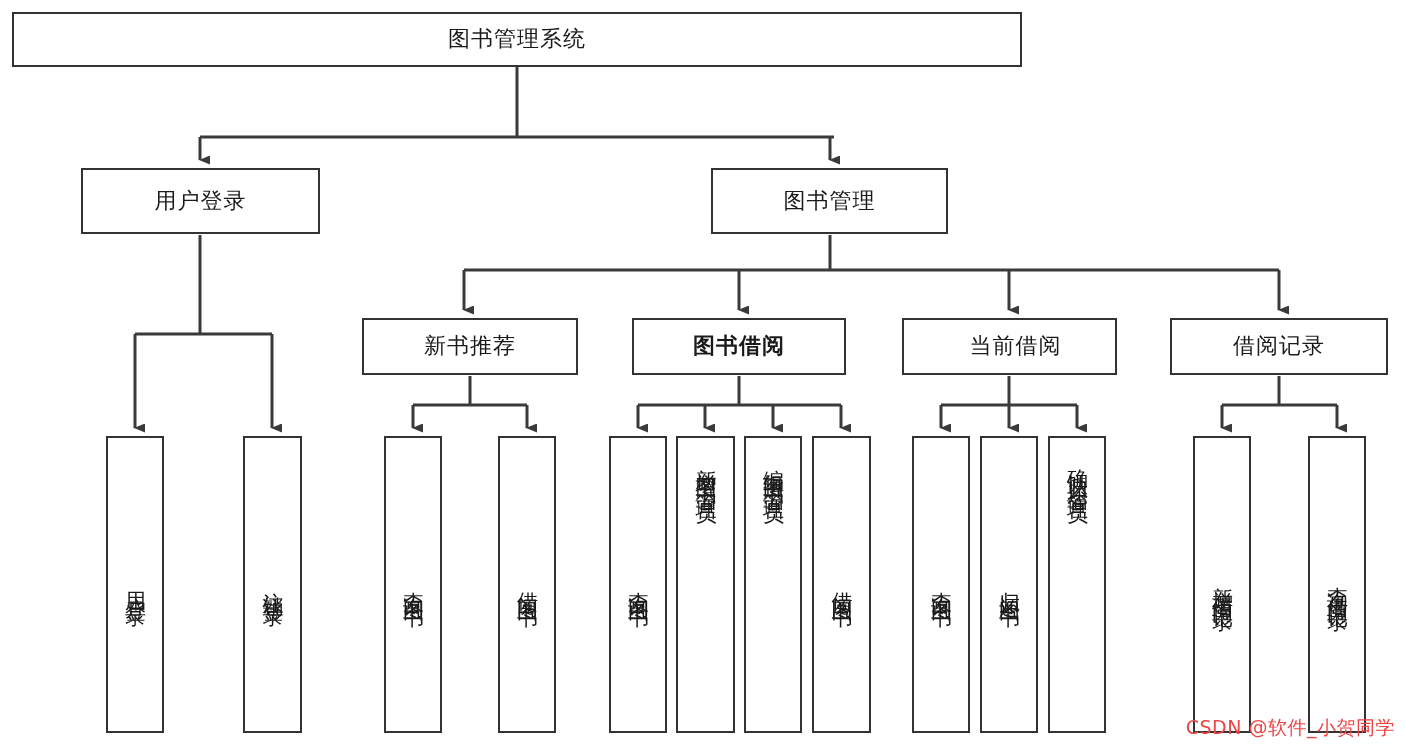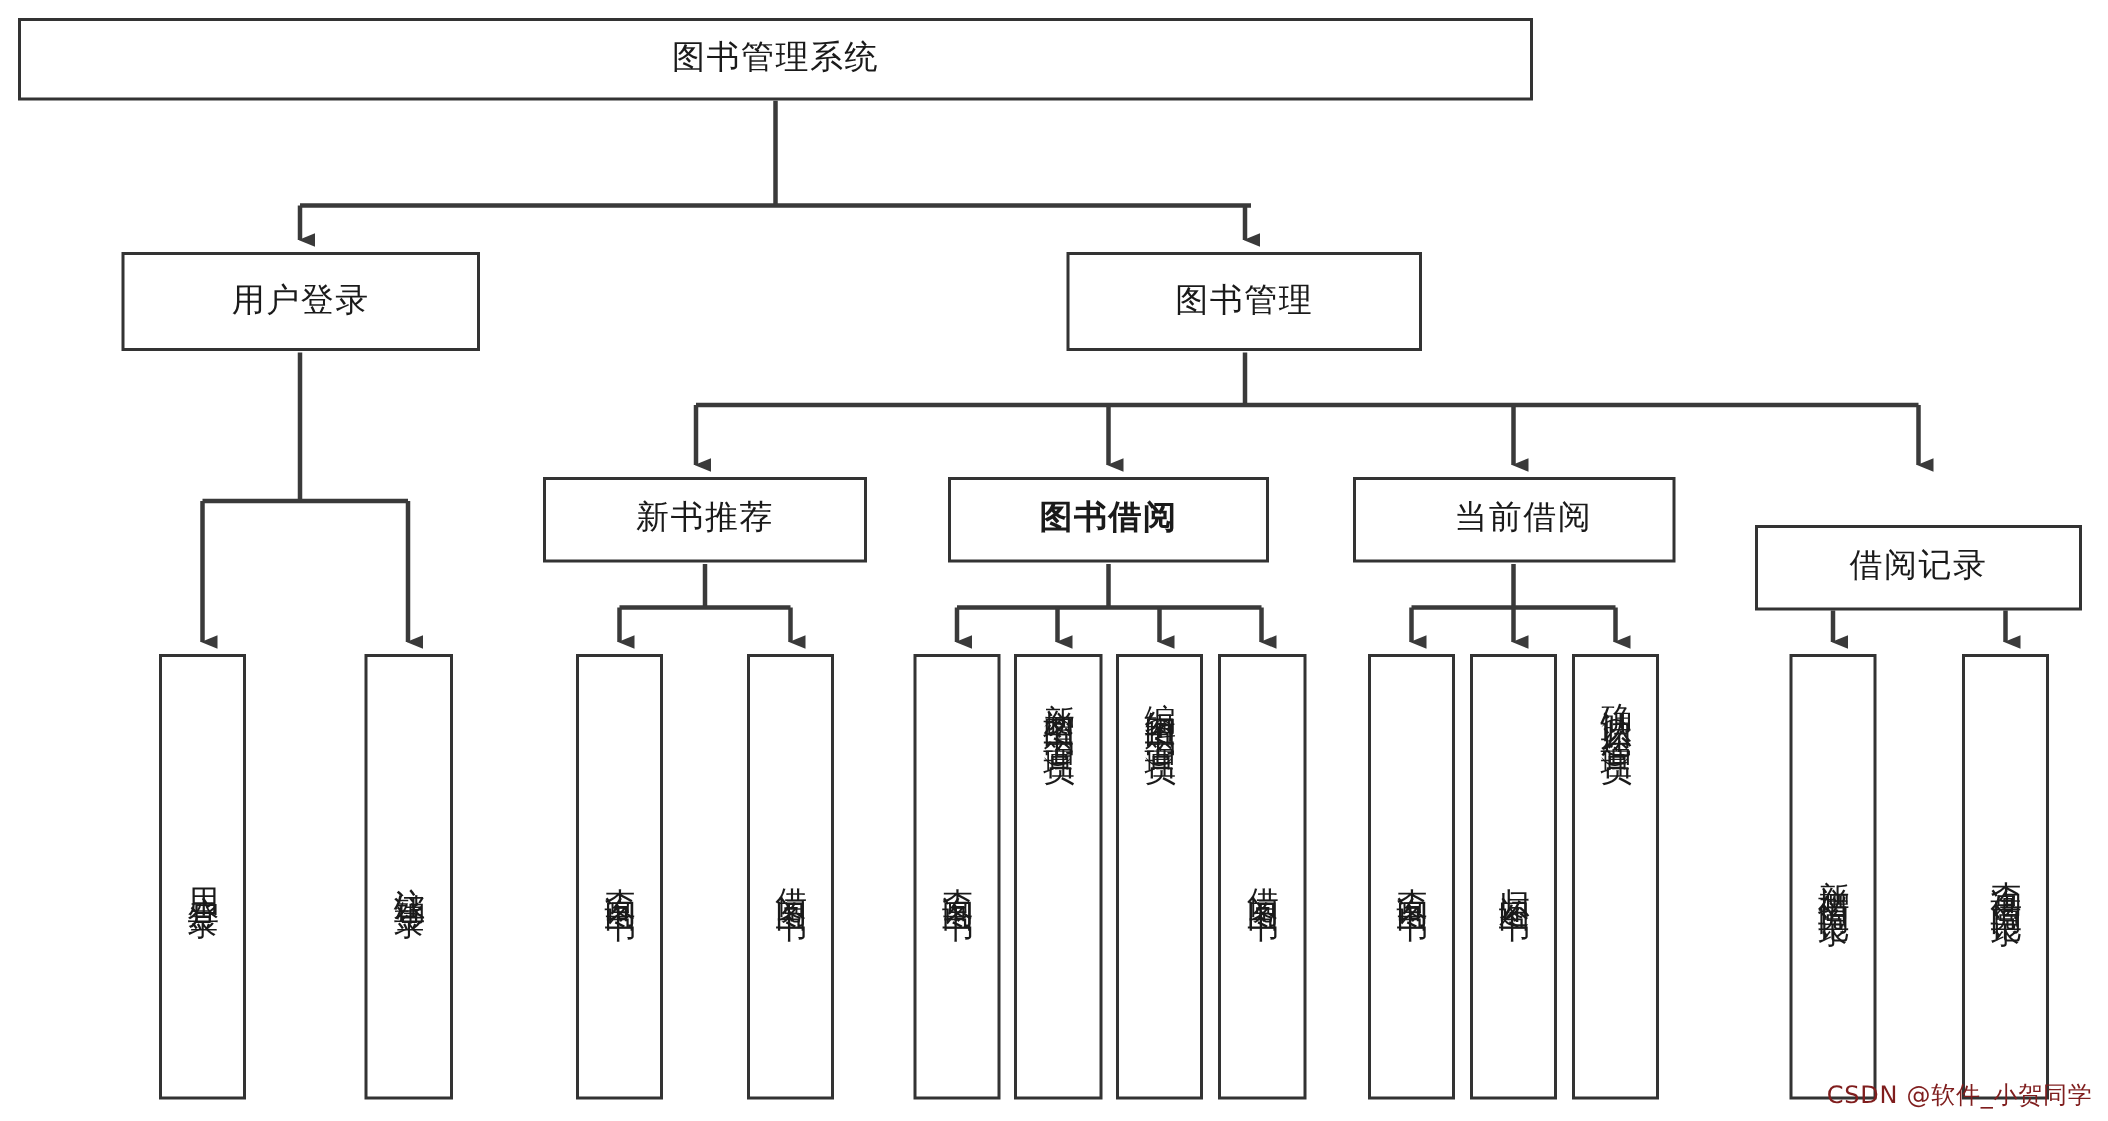--- a/index.html
+++ b/index.html
@@ -64,22 +64,22 @@
     text-align: left;
   }
   .node-box.leaf.center-v {
     align-items: center;
     padding-top: 0;
   }
   .watermark {
     position: absolute;
     right: 10px;
     bottom: 6px;
-    font-size: 16px;
-    color: #7f1d1d;
+    font-size: 19px;
+    color: #ef4444;
     letter-spacing: 0.5px;
     white-space: nowrap;
     user-select: none;
   }
 </style>
 </head>
 <body>
 
 <div id="diagram-root">
 
@@ -150,21 +150,21 @@
   </div>
 
   <div class="node-box" style="left:632px; top:318px; width:214px; height:57px;font-weight:bold;">
     <span class="node-label-h">图书借阅</span>
   </div>
 
   <div class="node-box" style="left:902px; top:318px; width:215px; height:57px;padding-left:12px;">
     <span class="node-label-h">当前借阅</span>
   </div>
 
-  <div class="node-box" style="left:1170px; top:318px; width:218px; height:57px;margin-top:32px;">
+  <div class="node-box" style="left:1170px; top:318px; width:218px; height:57px;">
     <span class="node-label-h">借阅记录</span>
   </div>
 
   <div class="node-box leaf center-v" style="left:106px; top:436px; width:58px; height:297px;">
     <span class="node-label-v">用户登录</span>
   </div>
 
   <div class="node-box leaf center-v" style="left:243px; top:436px; width:59px; height:297px;">
     <span class="node-label-v">注销登录</span>
   </div>

